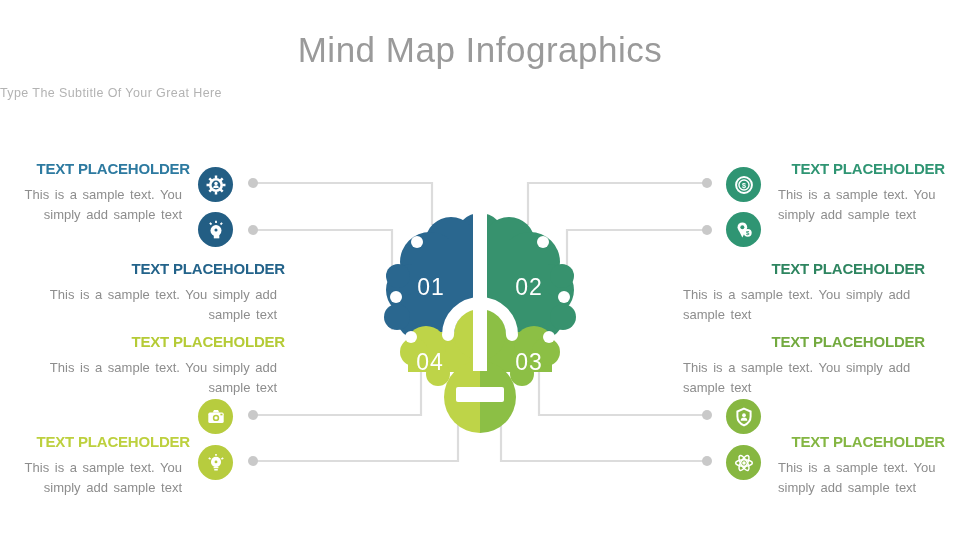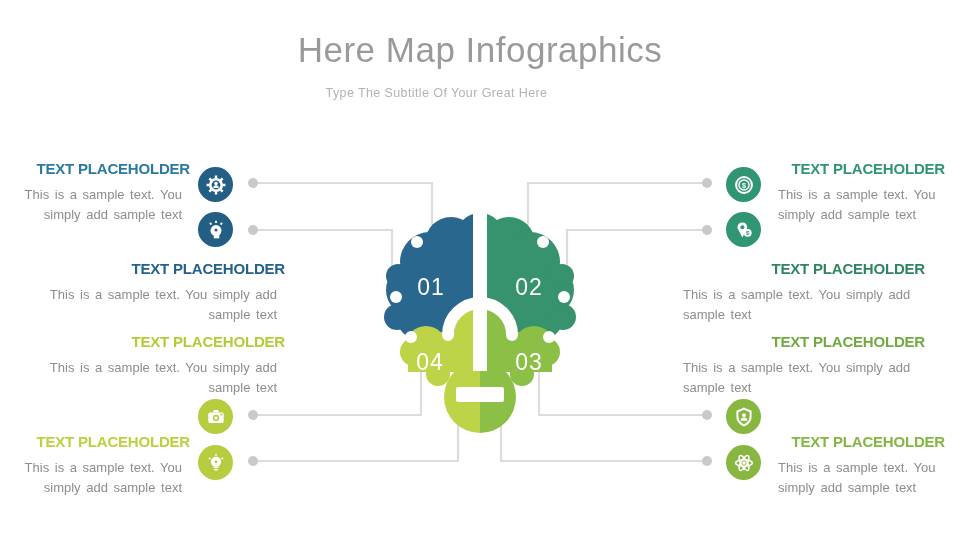--- a/index.html
+++ b/index.html
@@ -1,20 +1,20 @@
 <!DOCTYPE html>
 <html><head>
 <meta charset="utf-8">
 <style>
   html,body{margin:0;padding:0;background:#fff;}
   #slide{position:relative;width:960px;height:540px;background:#fff;overflow:hidden;
          font-family:"Liberation Sans",sans-serif;}
   .title{position:absolute;left:0;top:30px;width:960px;text-align:center;
          font-size:35px;font-weight:400;color:#9a9a9a;letter-spacing:0.5px;}
-  .subtitle{position:absolute;left:0;top:86px;width:873px;text-align:center;
+  .subtitle{position:absolute;left:0;top:86px;width:873px;
          font-size:12.5px;font-weight:400;color:#b3b3b3;letter-spacing:0.4px;}
   .block{position:absolute;}
   .block h3{margin:0 0 4px 0;font-size:15px;font-weight:700;letter-spacing:-0.2px;text-align:right;}
   .block p{margin:8px;font-size:13px;line-height:1.55;color:#8d8d8d;word-spacing:2px;}
   .ta-r{text-align:right;}
   .ta-l{text-align:left;}
   .c-L1{color:#2d7aa0;} .c-L2{color:#23638a;} .c-L3{color:#b5cb36;} .c-L4{color:#bdd03e;}
   .c-R1{color:#2f9573;} .c-R2{color:#2e8560;} .c-R3{color:#73aa3f;} .c-R4{color:#84b642;}
   .icon{position:absolute;width:35px;height:35px;border-radius:50%;
         display:flex;align-items:center;justify-content:center;}
@@ -24,21 +24,21 @@
   .g-rt .cut{fill:#2f9573;}
   svg{display:block;}
   #art{position:absolute;left:0;top:0;}
   .num{font-family:"Liberation Sans",sans-serif;font-size:23px;fill:#ffffff;letter-spacing:1px;}
 </style>
 </head>
 <body>
 
 <div id="slide">
 
-  <div class="title">Here Map Infographics</div>
+  <div class="title">Mind Map Infographics</div>
   <div class="subtitle">Type The Subtitle Of Your Great Here</div>
 
   <svg id="art" width="960" height="540" viewBox="0 0 960 540">
     <defs>
       <clipPath id="clipL">
           <rect x="0" y="0" width="480" height="540"></rect>
         </clipPath>
       <clipPath id="clipR">
           <rect x="480" y="0" width="480" height="540"></rect>
         </clipPath>

